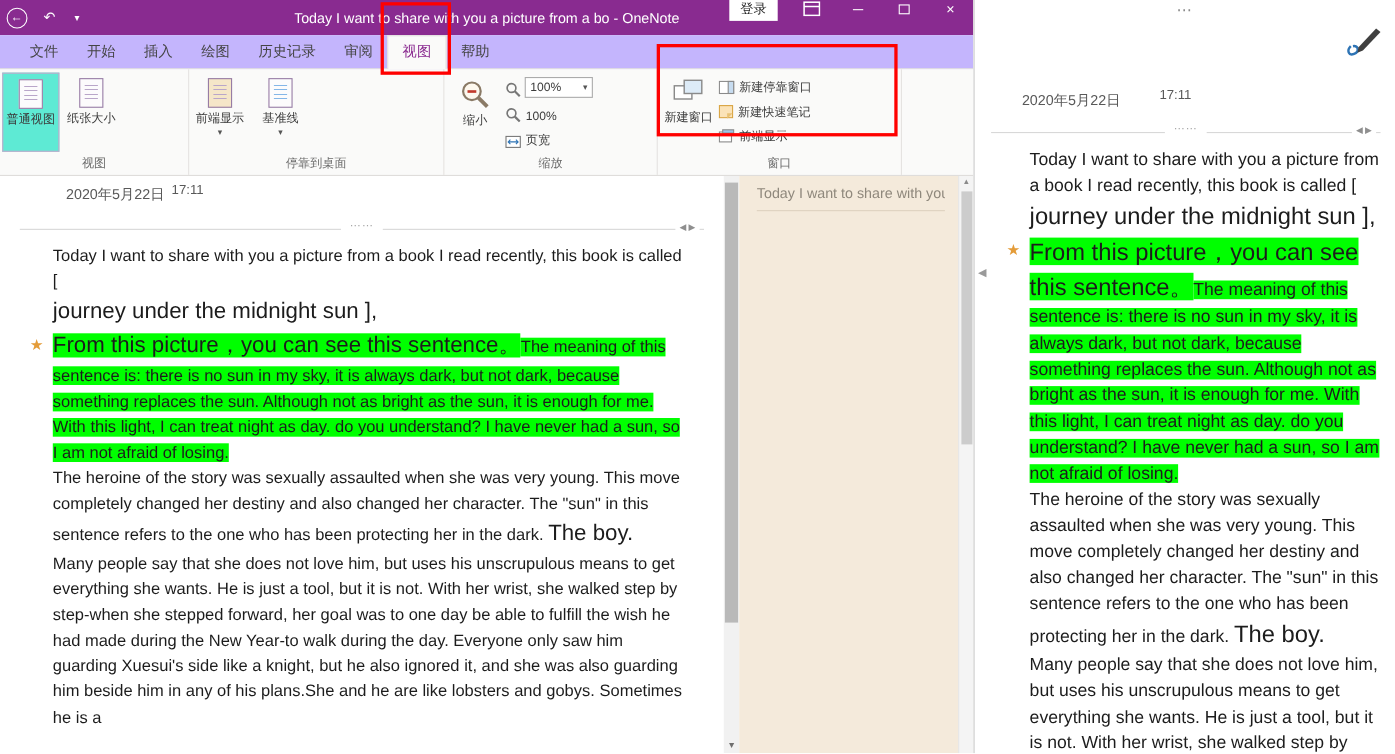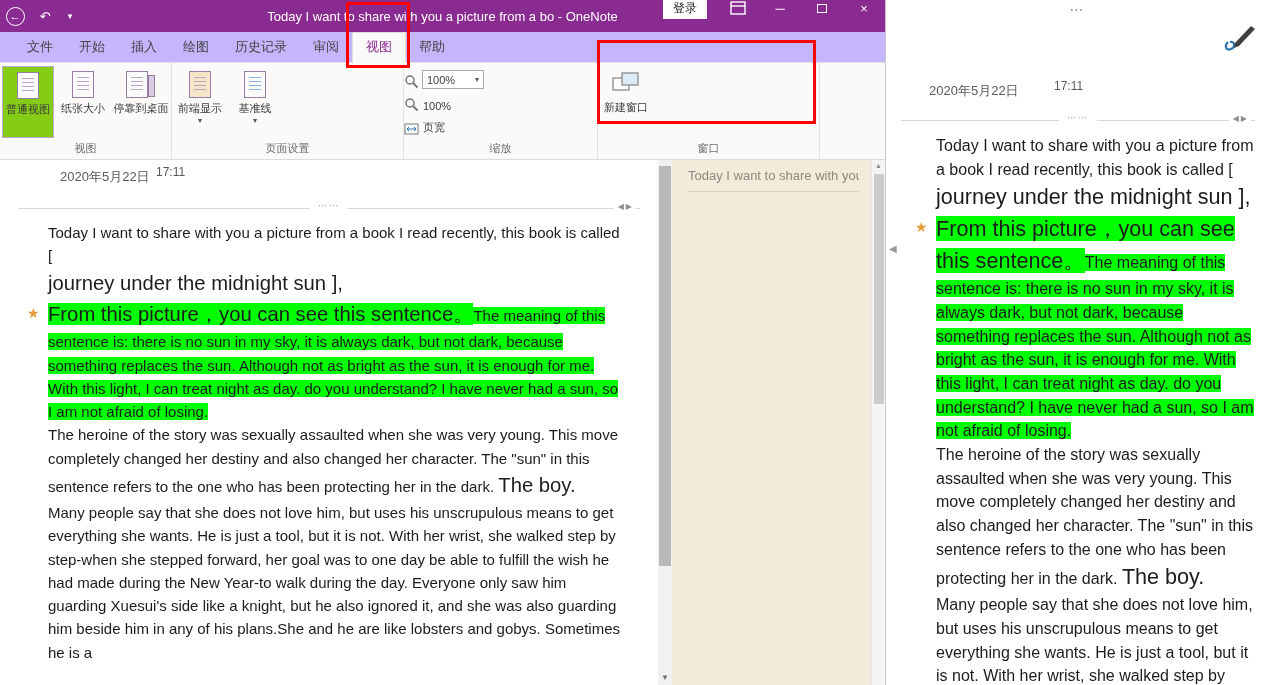--- a/index.html
+++ b/index.html
@@ -28,21 +28,21 @@
   .ribbon { position:absolute; top:63px; left:0; width:885px; height:97px; background:#FAFAF9; border-bottom:1px solid #DFDDDB; }
   .rgroup { position:absolute; top:0; height:100%; border-right:1px solid #E5E3E1; }
   #g-view { left:0; width:172px; }
   #g-pagesetup { left:172px; width:232px; }
   #g-zoom { left:404px; width:194px; }
   #g-window { left:598px; width:222px; }
   .glabel { position:absolute; bottom:3px; left:0; right:0; text-align:center; font-size:11px; color:#6B6B6B; }
 
   .big-btn { position:relative; float:left; margin:3px 1px 0 2px; width:52px; height:72px; display:flex; flex-direction:column; align-items:center; padding-top:5px; font-size:11px; color:#3b3b3b; }
   .big-btn.wide { width:58px; }
-  .big-btn.selected { background:#84cc16; border:1px solid #C3A8CC; }
+  .big-btn.selected { background:#5eead4; border:1px solid #C3A8CC; }
   .blabel { text-align:center; line-height:1.2; white-space:nowrap; margin-top:4px; }
   .blabel.two { white-space:normal; width:48px; }
   .dd { font-size:8px; color:#555; margin-top:1px; }
 
   .ic.pg { width:22px; height:27px; border:1px solid #977CA5; background:#FCFBFC; position:relative; display:block; }
   .pg-lines { position:absolute; left:4px; right:4px; top:5px; height:15px; background:repeating-linear-gradient(to bottom,#B9A6C9 0 1px,transparent 1px 4px); }
   .pg.color { background:#F5E6C8; }
   .pg.rule .pg-lines { background:repeating-linear-gradient(to bottom,#85B6E8 0 1px,transparent 1px 4px); }
   .pg.hide::after { content:"×"; position:absolute; left:4px; top:1px; font-size:18px; font-weight:bold; color:#D24726; }
   .pg.dock { margin-right:8px; }
@@ -156,48 +156,50 @@
               <span class="pg-lines"></span>
             </span>
           <span class="blabel">普通视图</span>
         </div>
         <div class="big-btn">
           <span class="ic pg">
               <span class="pg-lines"></span>
             </span>
           <span class="blabel">纸张大小</span>
         </div>
-        <div class="big-btn wide">
-          <span class="ic pg dock">
-              <span class="pg-lines"></span>
-            </span>
-          <span class="blabel">停靠到桌面</span>
-        </div>
         <div class="glabel">视图</div>
       </div>
 
       <div class="rgroup" id="g-pagesetup">
         <div class="big-btn">
           <span class="ic pg color">
               <span class="pg-lines"></span>
             </span>
           <span class="blabel">前端显示</span>
           <span class="dd">▾</span>
         </div>
         <div class="big-btn">
           <span class="ic pg rule">
               <span class="pg-lines"></span>
             </span>
           <span class="blabel">基准线</span>
           <span class="dd">▾</span>
         </div>
-        <div class="glabel">页面设置</div>
+        <div class="glabel">停靠到桌面</div>
       </div>
 
       <div class="rgroup" id="g-zoom">
+        <div class="big-btn">
+          <svg width="30" height="29" viewBox="0 0 30 29">
+              <circle cx="12" cy="12" r="8" fill="#FDF8EE" stroke="#8A7A66" stroke-width="2"></circle>
+              <rect x="8" y="11" width="8" height="2.4" fill="#C0392B"></rect>
+              <line x1="18" y1="18" x2="26" y2="26" stroke="#8A7A66" stroke-width="3.5"></line>
+            </svg>
+          <span class="blabel">缩小</span>
+        </div>
         <div class="zoom-col">
           <div class="z-row">
             <svg width="15" height="15" viewBox="0 0 15 15">
                 <circle cx="6" cy="6" r="4" fill="none" stroke="#777" stroke-width="1.5"></circle>
                 <line x1="9" y1="9" x2="13.5" y2="13.5" stroke="#777" stroke-width="2"></line>
               </svg>
             <div class="combo">
               <span>100%</span>
               <span class="chev">▾</span>
             </div>
@@ -220,20 +222,43 @@
         <div class="glabel">缩放</div>
       </div>
 
       <div class="rgroup" id="g-window">
         <div class="big-btn">
           <svg width="30" height="26" viewBox="0 0 30 26">
               <rect x="2" y="7" width="16" height="12" fill="#FFF" stroke="#8A8A8A" stroke-width="1.3"></rect>
               <rect x="11" y="2" width="16" height="12" fill="#DDEBF7" stroke="#8A8A8A" stroke-width="1.3"></rect>
             </svg>
           <span class="blabel">新建窗口</span>
+        </div>
+        <div class="win-col">
+          <div class="w-row">
+            <svg width="15" height="13" viewBox="0 0 15 13">
+                <rect x="1" y="1" width="13" height="11" fill="#fff" stroke="#8A8A8A"></rect>
+                <rect x="9" y="1" width="5" height="11" fill="#C7DCF0" stroke="#8A8A8A"></rect>
+              </svg>
+            <span class="txt">新建停靠窗口</span>
+          </div>
+          <div class="w-row">
+            <svg width="14" height="13" viewBox="0 0 14 13">
+                <rect x="1" y="1" width="12" height="11" fill="#FBE3B8" stroke="#D9A441"></rect>
+                <path d="M13 8 L8 13 L8 8 Z" fill="#E8C276"></path>
+              </svg>
+            <span class="txt">新建快速笔记</span>
+          </div>
+          <div class="w-row">
+            <svg width="15" height="13" viewBox="0 0 15 13">
+                <rect x="1" y="3" width="11" height="9" fill="#fff" stroke="#8A8A8A"></rect>
+                <rect x="4" y="1" width="10" height="3" fill="#9FC3E8" stroke="#8A8A8A"></rect>
+              </svg>
+            <span class="txt">前端显示</span>
+          </div>
         </div>
         <div class="glabel">窗口</div>
       </div>
     </div>
 
     <div class="page-area">
       <span class="p-date">2020年5月22日</span>
       <span class="p-time">17:11</span>
 
       <div class="note-container">

